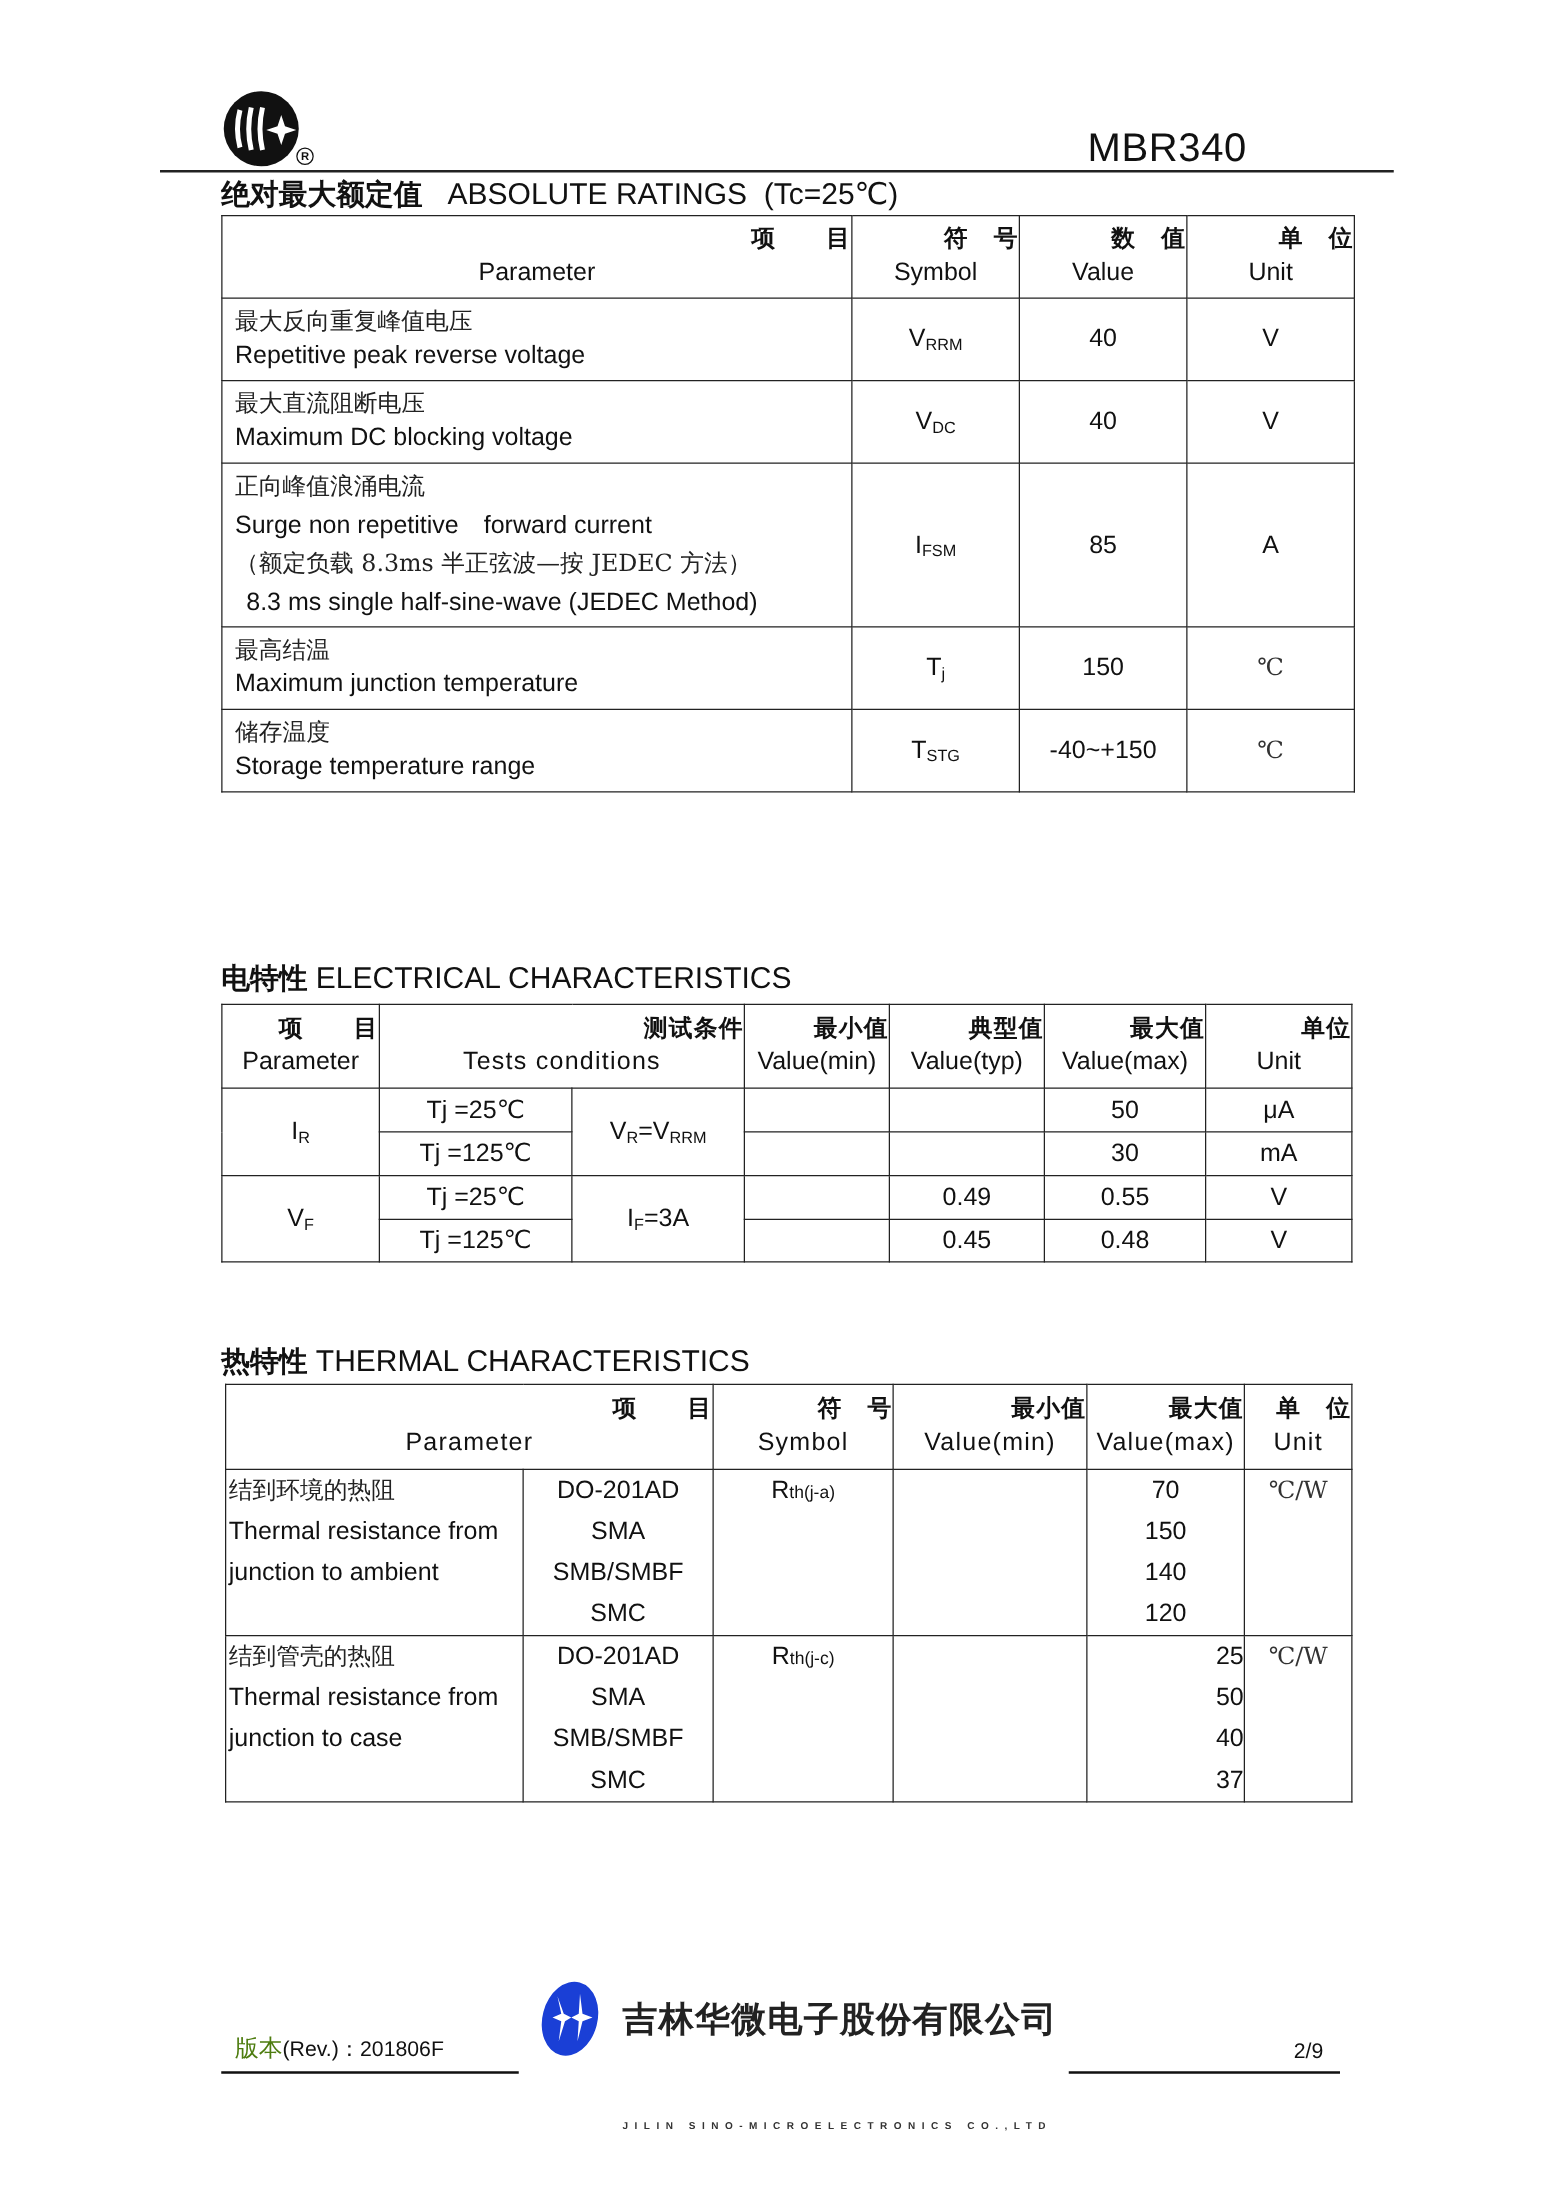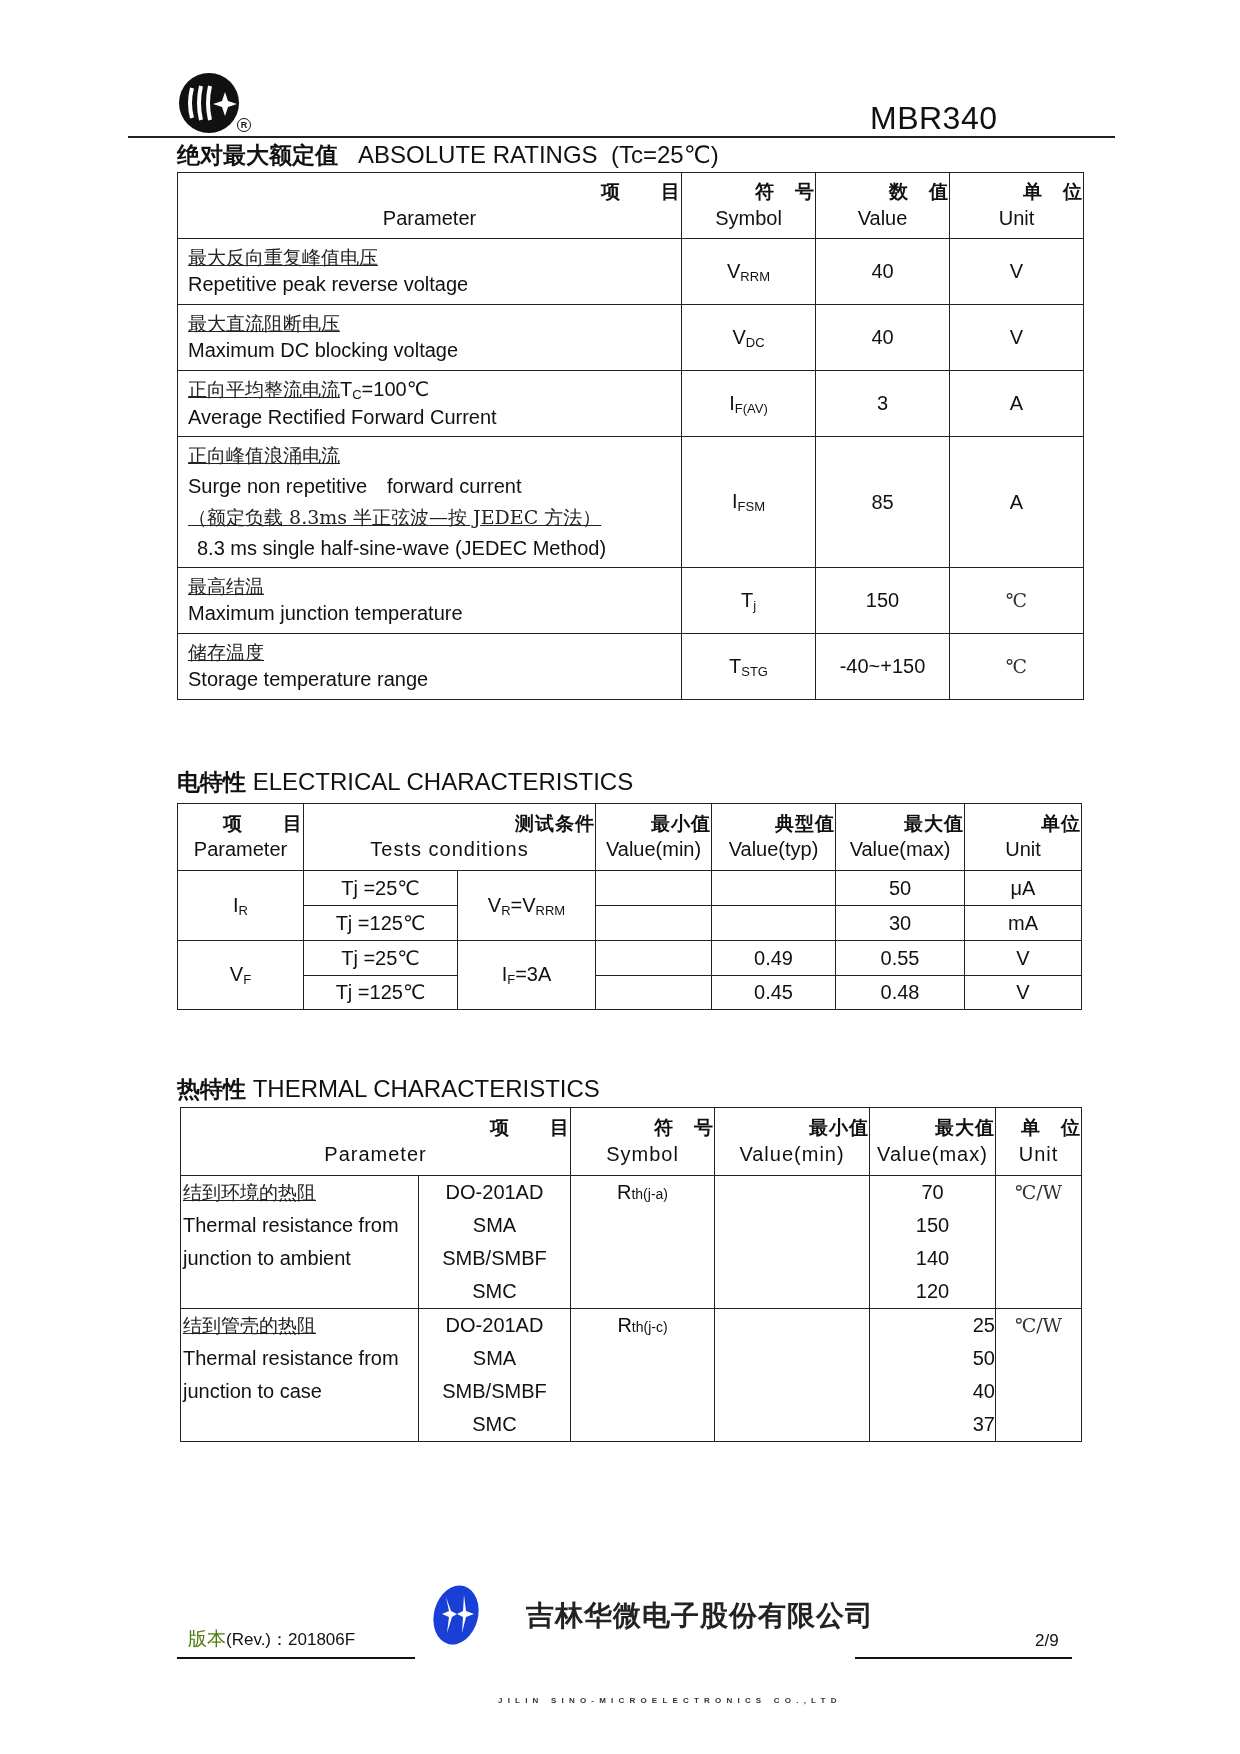--- a/index.html
+++ b/index.html
@@ -9,31 +9,31 @@
   .logo { left: 178px; top: 72px; width: 62px; height: 62px; }
   .reg { left: 237px; top: 118px; width: 12px; height: 12px; border: 1.5px solid #111; border-radius: 50%;
          font-size: 9px; line-height: 12px; text-align: center; font-weight: bold; }
   .model { left: 870px; top: 100px; font-size: 32px; letter-spacing: 0.5px; color: #111; }
   .hrule { left: 128px; top: 136px; width: 987px; height: 2px; background: #222; }
   .sec-title { font-size: 24px; white-space: nowrap; }
   .sec-title .cn { font-family: Liberation Sans, sans-serif; font-weight: bold; font-size: 23px; }
   table { position: absolute; border-collapse: collapse; table-layout: fixed; }
   td { border: 1.3px solid #222; padding: 0; font-size: 20px; text-align: center; vertical-align: middle; line-height: 1.35; }
   .cnh { font-family: "DejaVu Sans", sans-serif; font-weight: bold; font-size: 19px; letter-spacing: 1px; text-align: right; }
-  .cnp { font-family: "DejaVu Serif", serif; font-size: 19px; color: #222; text-decoration: underline; }
+  .cnp { font-family: "DejaVu Serif", serif; font-size: 19px; color: #222; }
   .param { text-align: left; padding-left: 10px; }
   sub { font-size: 13px; vertical-align: -3px; }
   .unit-c { font-family: "DejaVu Serif", serif; font-size: 19px; color: #333; }
   .footer-rev { left: 188px; top: 1626px; font-size: 17px; }
   .footer-rev .cn { font-family: "DejaVu Serif", serif; font-size: 19px; color: #4d7c0f; }
   .fline1 { left: 177px; top: 1657px; width: 238px; height: 1.5px; background: #111; }
   .fline2 { left: 855px; top: 1657px; width: 217px; height: 1.5px; background: #111; }
   .page { left: 1035px; top: 1631px; font-size: 17px; }
   .flogo { left: 432px; top: 1583px; width: 48px; height: 64px; }
-  .company { left: 526px; top: 1597px; font-family: "DejaVu Sans", sans-serif; font-weight: bold; font-size: 28px; letter-spacing: 1px; color: #222; }
+  .company { left: 498px; top: 1597px; font-family: "DejaVu Sans", sans-serif; font-weight: bold; font-size: 28px; letter-spacing: 1px; color: #222; }
   .company-en { left: 498px; top: 1696px; font-size: 8px; letter-spacing: 5.2px; color: #333; font-weight: bold; }
 </style>
 </head>
 <body>
 
 <div class="abs logo">
   <svg width="62" height="62" viewBox="0 0 62 62">
     <circle cx="31" cy="31" r="30" fill="#111"></circle>
     <path d="M14 16 q-4 15 0 30" stroke="#fff" stroke-width="4" fill="none"></path>
     <path d="M23 14 q-4 17 0 34" stroke="#fff" stroke-width="4" fill="none"></path>
@@ -87,29 +87,20 @@
     <td>V</td>
   </tr>
   <tr style="height:66px">
     <td class="param">
           <div class="cnp">最大直流阻断电压</div>
           <div>Maximum DC blocking voltage</div>
         </td>
     <td><span>V</span><sub>DC</sub></td>
     <td>40</td>
     <td>V</td>
-  </tr>
-  <tr style="height:66px">
-    <td class="param">
-          <div><span class="cnp">正向平均整流电流</span><span>T</span><sub>C</sub><span>=100℃</span></div>
-          <div>Average Rectified Forward Current</div>
-        </td>
-    <td><span>I</span><sub>F(AV)</sub></td>
-    <td>3</td>
-    <td>A</td>
   </tr>
   <tr style="height:131px">
     <td class="param" style="line-height:1.6;">
           <div class="cnp">正向峰值浪涌电流</div>
           <div>Surge non repetitive　forward current</div>
           <div class="cnp">（额定负载 8.3ms 半正弦波—按 JEDEC  方法）</div>
           <div style="padding-left:9px">8.3 ms single half-sine-wave (JEDEC Method)</div>
         </td>
     <td><span>I</span><sub>FSM</sub></td>
     <td>85</td>

